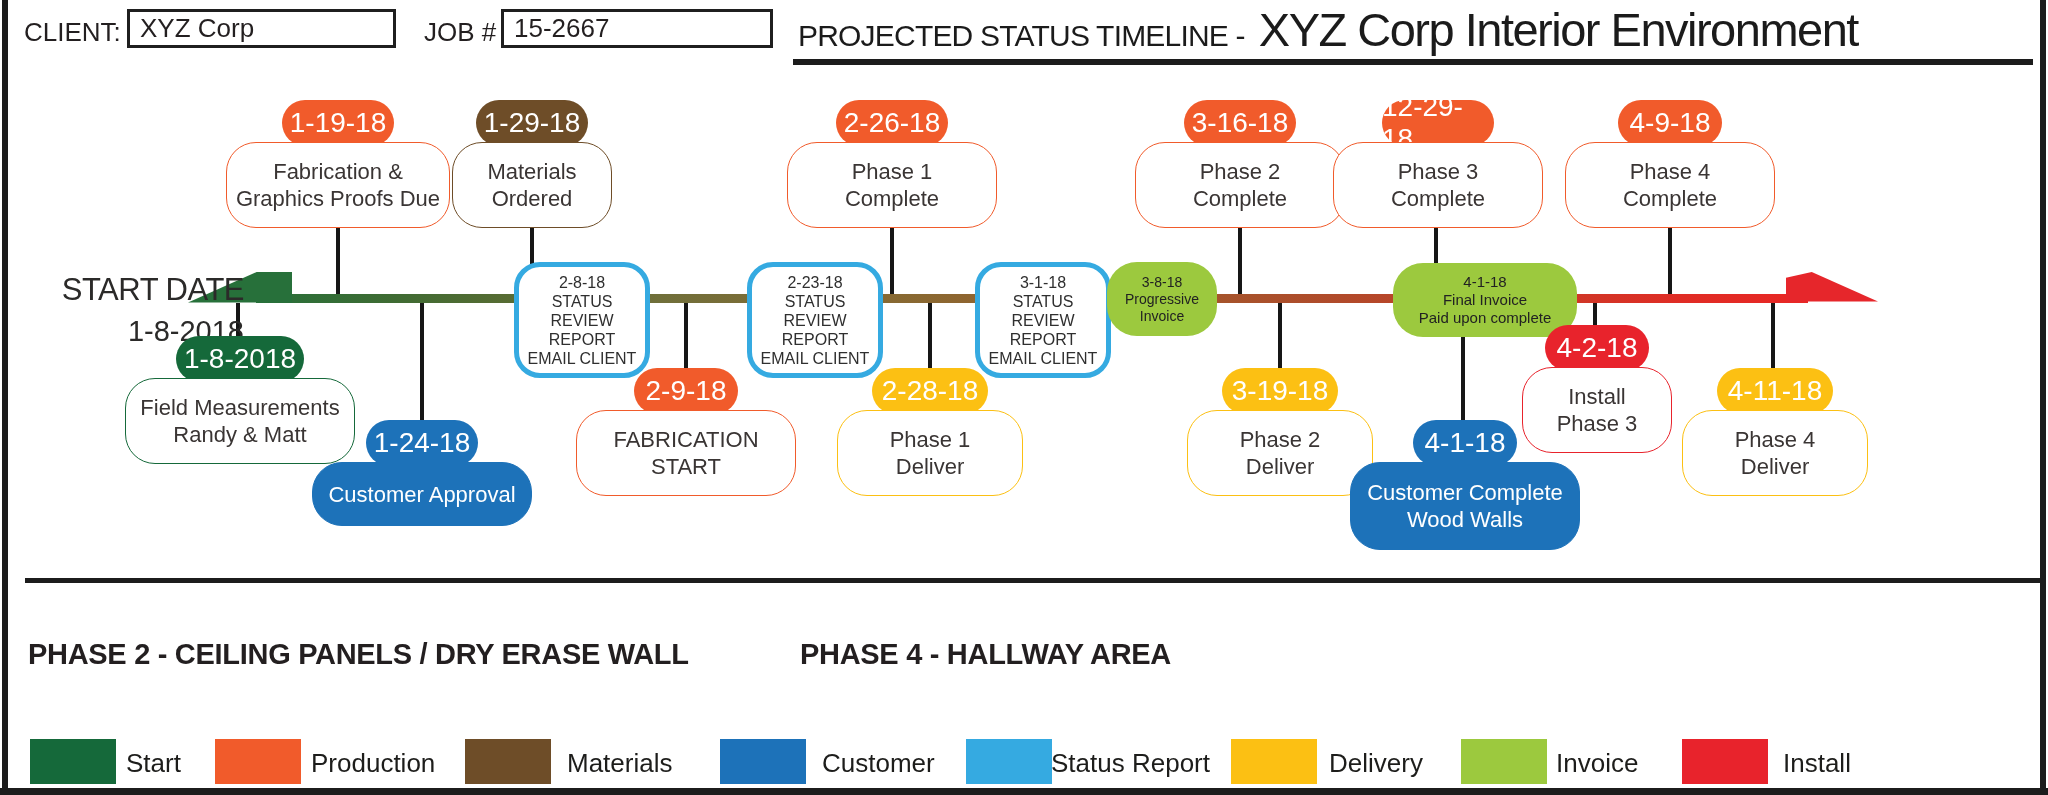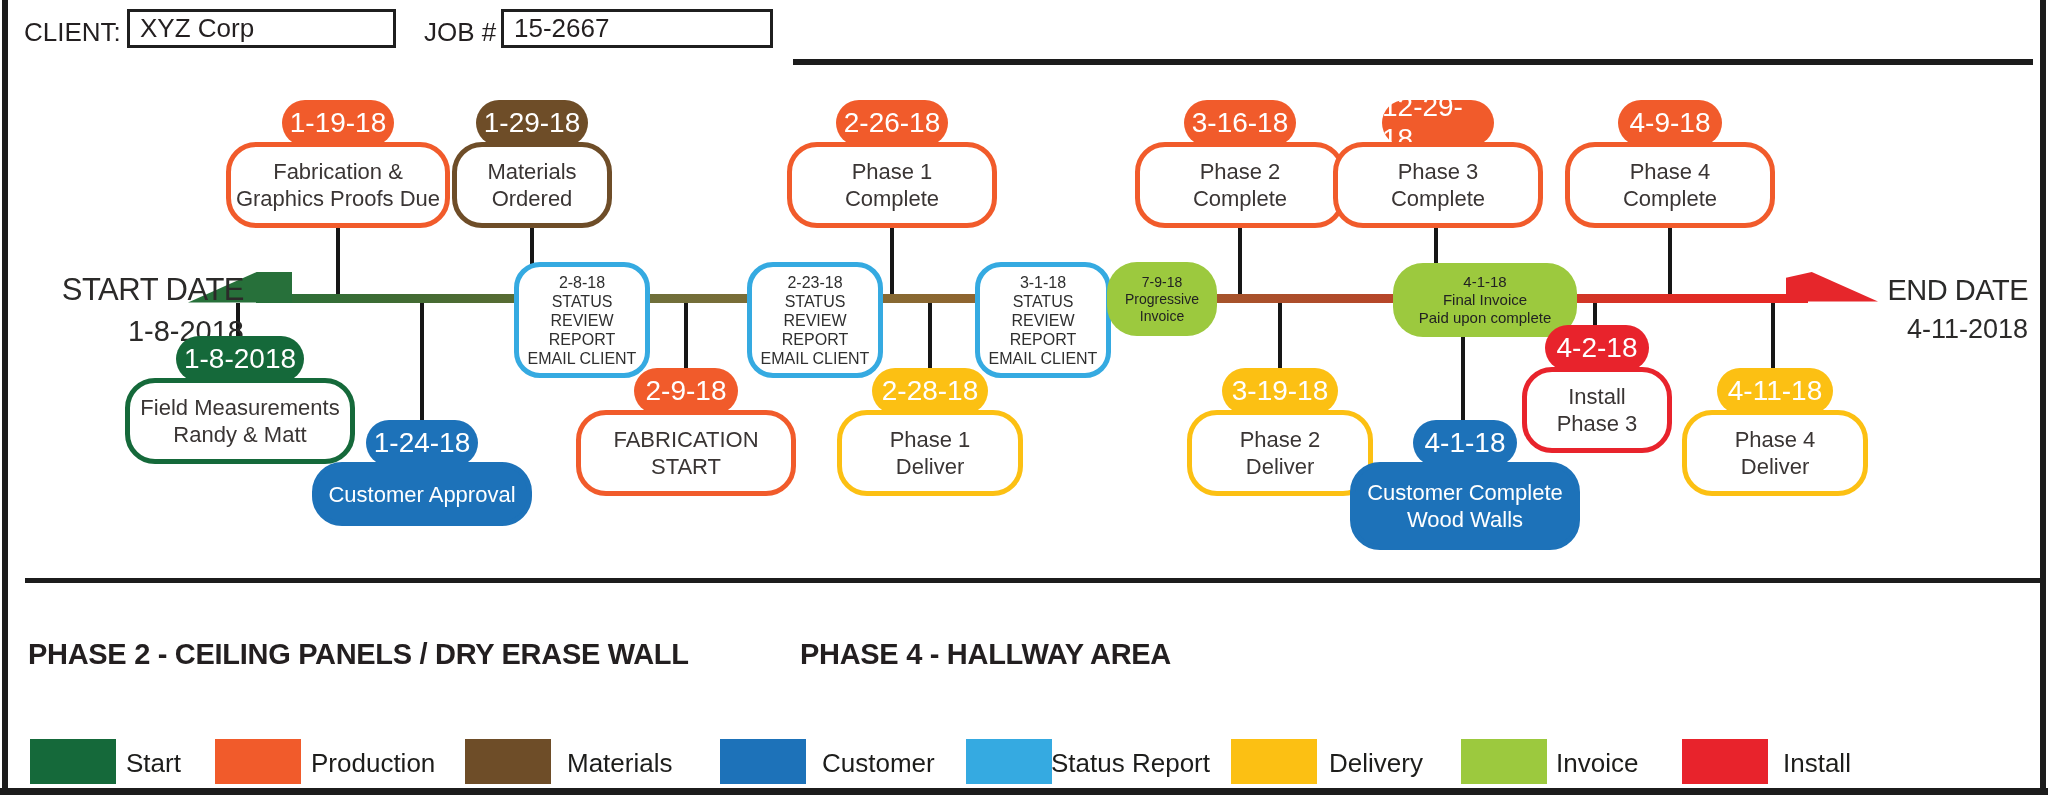--- a/index.html
+++ b/index.html
@@ -19,21 +19,21 @@
   
   .tl-line{background:linear-gradient(90deg,#27703a 0%,#3f6b33 9%,#5d6c33 18%,#706f3a 26%,#7e6c36 34%,#8a6831 43%,#975e2d 52%,#a4552c 61%,#b14a2a 70%,#c93b27 82%,#e02c25 92%,#e82725 100%);}
   .vline{position:absolute;width:4px;background:#161616;}
   .arrow-left{background:#27703a;clip-path:polygon(0% 95%,66% 0%,100% 0%,100% 95%);}
   .arrow-right{background:#e6262b;clip-path:polygon(0% 18%,28% 0%,100% 92%,0% 92%);}
   .tl-caption{text-align:right;color:#2b2a29;}
   .tl-caption .l1{font-size:31px;letter-spacing:-0.5px;}
   .tl-caption .l2{font-size:29px;margin-top:7px;}
   
   .pill{position:absolute;height:46px;border-radius:23px;color:#ffffff;display:flex;align-items:center;justify-content:center;font-size:28px;box-sizing:border-box;}
-  .mbox{position:absolute;background:#ffffff;border:5px solid #8b5cf6;border-radius:30px;display:flex;flex-direction:column;align-items:center;justify-content:center;text-align:center;font-size:22px;line-height:27px;color:#3a3534;box-sizing:border-box;}
+  .mbox{position:absolute;background:#ffffff;border:1px solid #8b5cf6;border-radius:30px;display:flex;flex-direction:column;align-items:center;justify-content:center;text-align:center;font-size:22px;line-height:27px;color:#3a3534;box-sizing:border-box;}
   .mbox.filled{color:#ffffff;justify-content:center;}
   .mbox .l2:empty{display:none;}
   .status-box{position:absolute;background:#ffffff;border:5px solid #35aae1;border-radius:26px;display:flex;flex-direction:column;align-items:center;justify-content:center;text-align:center;font-size:16px;line-height:19px;color:#2f2f2f;box-sizing:border-box;}
   .inv{position:absolute;background:#9cc93e;border-radius:30px;display:flex;flex-direction:column;align-items:center;justify-content:center;text-align:center;color:#222;box-sizing:border-box;}
   .inv.small{font-size:14px;line-height:17px;}
   .inv.large{font-size:15px;line-height:18px;}
   
   .bg-start{background:#15693a;}      .bd-start{border-color:#15693a;}
   .bg-production{background:#f15b2b;} .bd-production{border-color:#f15b2b;}
   .bg-purchasing{background:#6e4d28;} .bd-purchasing{border-color:#6e4d28;}
@@ -54,20 +54,24 @@
   <div class="abs frame" style="left:2040px;top:0;width:6px;height:795px;"></div>
   <div class="abs frame" style="left:0;top:788px;width:2048px;height:7px;"></div>
 
   <div class="abs hdr-label" style="left:24px;top:17px;">CLIENT:</div>
   <div class="abs hdr-box" style="left:127px;top:9px;width:269px;height:39px;">
     <span>XYZ Corp</span>
   </div>
   <div class="abs hdr-label" style="left:424px;top:17px;">JOB #</div>
   <div class="abs hdr-box" style="left:501px;top:9px;width:272px;height:39px;">
     <span>15-2667</span>
+  </div>
+  <div class="abs title-row" style="left:798px;top:2px;">
+    <span class="title-prefix">PROJECTED STATUS TIMELINE -</span>
+    <span class="title-main">XYZ Corp Interior Environment</span>
   </div>
   <div class="abs frame" style="left:793px;top:59px;width:1240px;height:6px;"></div>
 
   <div class="vline" style="left:336px;top:222px;height:76px;"></div>
   <div class="vline" style="left:530px;top:222px;height:76px;"></div>
   <div class="vline" style="left:890px;top:222px;height:76px;"></div>
   <div class="vline" style="left:1238px;top:222px;height:76px;"></div>
   <div class="vline" style="left:1434px;top:222px;height:76px;"></div>
   <div class="vline" style="left:1668px;top:222px;height:76px;"></div>
 
@@ -81,24 +85,20 @@
   <div class="vline" style="left:1771px;top:303px;height:69px;"></div>
 
   <div class="abs tl-line" style="left:256px;top:294px;width:1552px;height:9px;"></div>
   <div class="abs arrow-left" style="left:188px;top:272px;width:104px;height:32px;"></div>
   <div class="abs arrow-right" style="left:1786px;top:272px;width:92px;height:32px;"></div>
 
   <div class="abs tl-caption" style="left:8px;top:272px;width:236px;">
     <div class="l1">START DATE</div>
     <div class="l2">1-8-2018</div>
   </div>
-  <div class="abs tl-caption" style="left:1876px;top:274px;width:152px;">
-    <div class="l1" style="font-size:29px;">END DATE</div>
-    <div class="l2" style="font-size:27px;">4-11-2018</div>
-  </div>
 
   <div class="status-box" style="left:514px;top:262px;width:136px;height:116px;">
     <div>2-8-18</div>
     <div>STATUS REVIEW</div>
     <div>REPORT</div>
     <div>EMAIL CLIENT</div>
   </div>
   <div class="status-box" style="left:747px;top:262px;width:136px;height:116px;">
     <div>2-23-18</div>
     <div>STATUS REVIEW</div>
@@ -106,21 +106,21 @@
     <div>EMAIL CLIENT</div>
   </div>
   <div class="status-box" style="left:975px;top:262px;width:136px;height:116px;">
     <div>3-1-18</div>
     <div>STATUS REVIEW</div>
     <div>REPORT</div>
     <div>EMAIL CLIENT</div>
   </div>
 
   <div class="inv small" style="left:1107px;top:262px;width:110px;height:74px;">
-    <div>7-9-18</div>
+    <div>3-8-18</div>
     <div>Progressive</div>
     <div>Invoice</div>
   </div>
   <div class="inv large" style="left:1393px;top:263px;width:184px;height:74px;">
     <div>4-1-18</div>
     <div>Final Invoice</div>
     <div>Paid upon complete</div>
   </div>
 
   <div class="pill bg-production" style="left:282px;top:100px;width:112px;">

